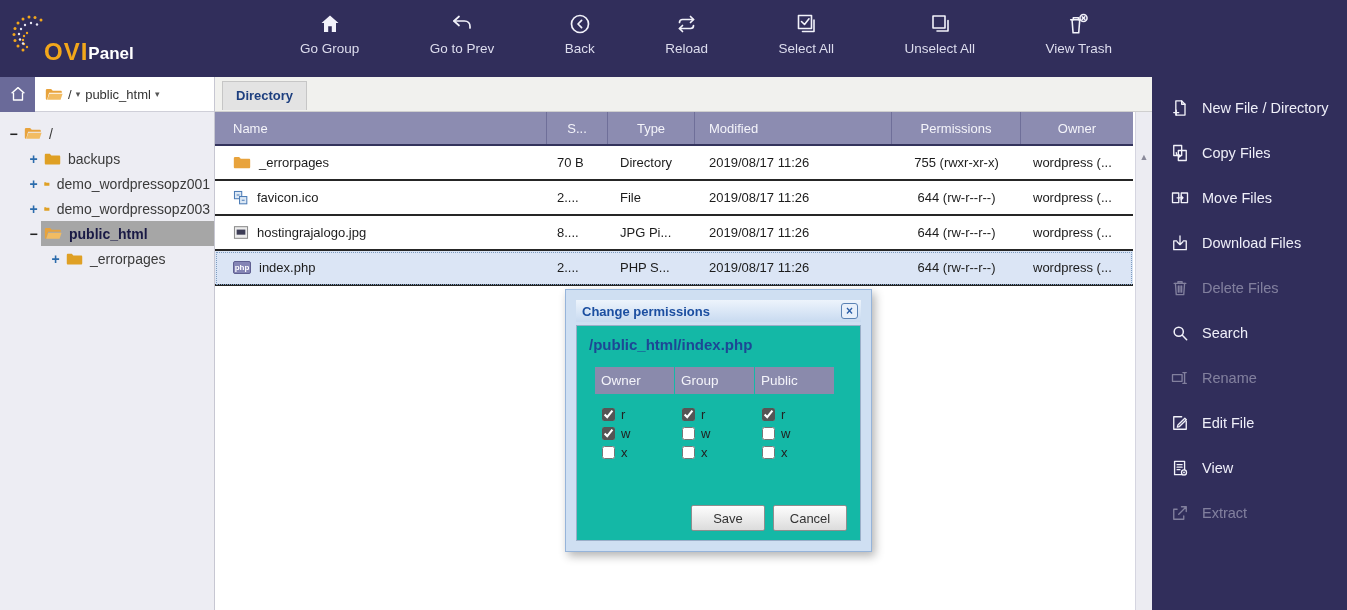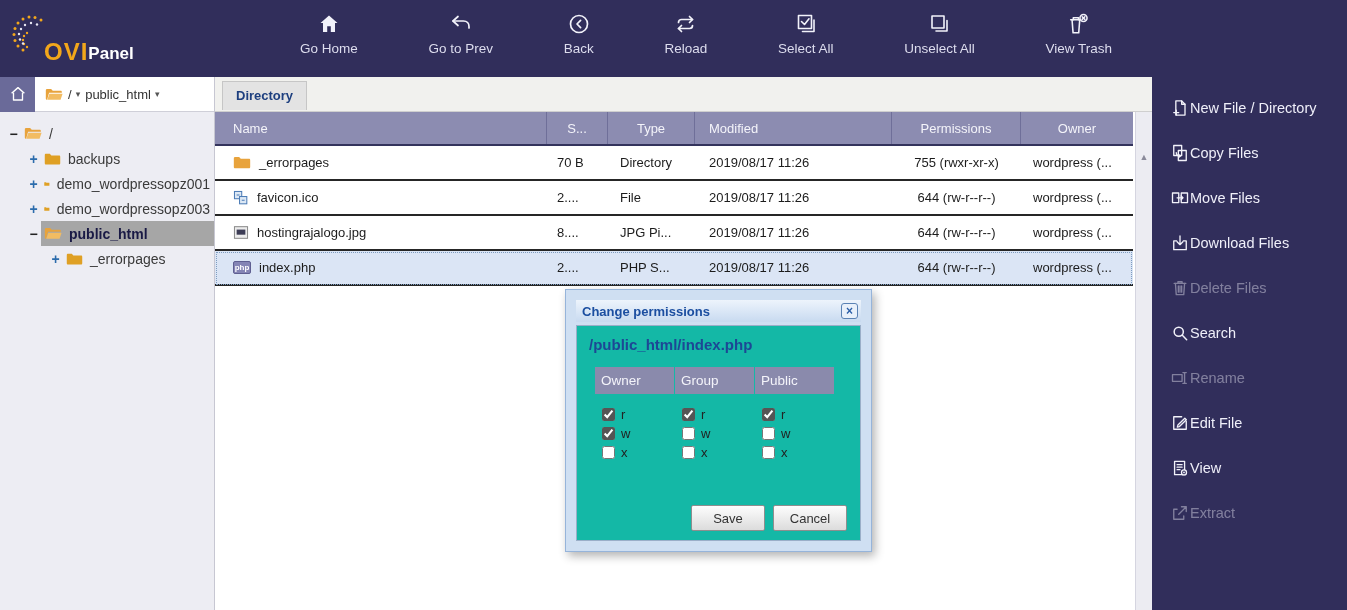--- a/index.html
+++ b/index.html
@@ -58,21 +58,21 @@
   .cell.c-type { padding-left:12px; }
   .cell.c-mod { padding-left:14px; }
   .cell.c-perm { justify-content:center; }
   .cell.c-owner { padding-left:12px; }
   .php-badge { display:inline-flex; align-items:center; justify-content:center; width:18px; height:13px; background:#8585B5; border:1px solid #5F5F91; border-radius:2px; color:#fff; font-size:8px; font-weight:bold; flex:0 0 auto; }
   .scroll-track { position:absolute; right:0; top:35px; bottom:0; width:17px; background:#ECECF2; border-left:1px solid #D5D5E0; }
   .scroll-up { display:block; text-align:center; margin-top:40px; font-size:9px; color:#8A8A9A; cursor:pointer; }
 
   
   .right-sidebar { position:absolute; left:1152px; top:77px; width:195px; bottom:0; background:#312E5B; padding-top:8px; }
-  .action-item { display:flex; align-items:center; gap:0; height:45px; padding-left:18px; cursor:pointer; }
+  .action-item { display:flex; align-items:center; gap:12px; height:45px; padding-left:18px; cursor:pointer; }
   .action-label { color:#EFEFF9; font-size:14.5px; white-space:nowrap; }
   .action-item.disabled { opacity:0.42; cursor:default; }
 
   
   .dialog { position:absolute; left:565px; top:289px; width:307px; background:#CFDFF2; border:1px solid #96B4DA; padding:10px; box-shadow:3px 4px 9px rgba(0,0,0,0.3); }
   .dlg-titlebar { height:22px; display:flex; align-items:center; justify-content:space-between; padding:0 3px 0 6px; background:linear-gradient(#EDF4FC,#C8DAF0); }
   .dlg-title { color:#1B4EA0; font-size:13px; font-weight:bold; }
   .dlg-close { width:17px; height:16px; background:#E8F0FA; border:1px solid #5A82B4; border-radius:3px; color:#2B5FA8; font-size:12px; font-weight:bold; line-height:14px; text-align:center; cursor:pointer; }
   .dlg-body { margin-top:3px; background:#14b8a6; border:1px solid #9AAEC8; padding:10px 12px 9px 12px; height:216px; position:relative; }
   .dlg-path { color:#1D4795; font-size:15px; font-weight:bold; margin-bottom:14px; }
@@ -129,21 +129,21 @@
       <span class="brand-panel">Panel</span>
     </div>
 
     <div class="tb-items">
       <div class="tb-item">
         <span class="tb-icon">
           <svg width="24" height="24" viewBox="0 0 24 24">
               <path d="M12 3.5 L3.5 11 H6 V20 H10.2 V14.2 H13.8 V20 H18 V11 H20.5 Z" fill="#F2F2FA"></path>
             </svg>
         </span>
-        <span class="tb-label">Go Home</span>
+        <span class="tb-label">Go Group</span>
       </div>
       <div class="tb-item">
         <span class="tb-icon">
           <svg width="26" height="24" viewBox="0 0 24 24" fill="none" stroke="#F2F2FA" stroke-width="1.7" stroke-linecap="round" stroke-linejoin="round">
               <path d="M9 4.5 L4 9 L9 13.5"></path>
               <path d="M4 9 H14.5 C18 9 20 11.5 20 14.5 V16"></path>
             </svg>
         </span>
         <span class="tb-label">Go to Prev</span>
       </div>

